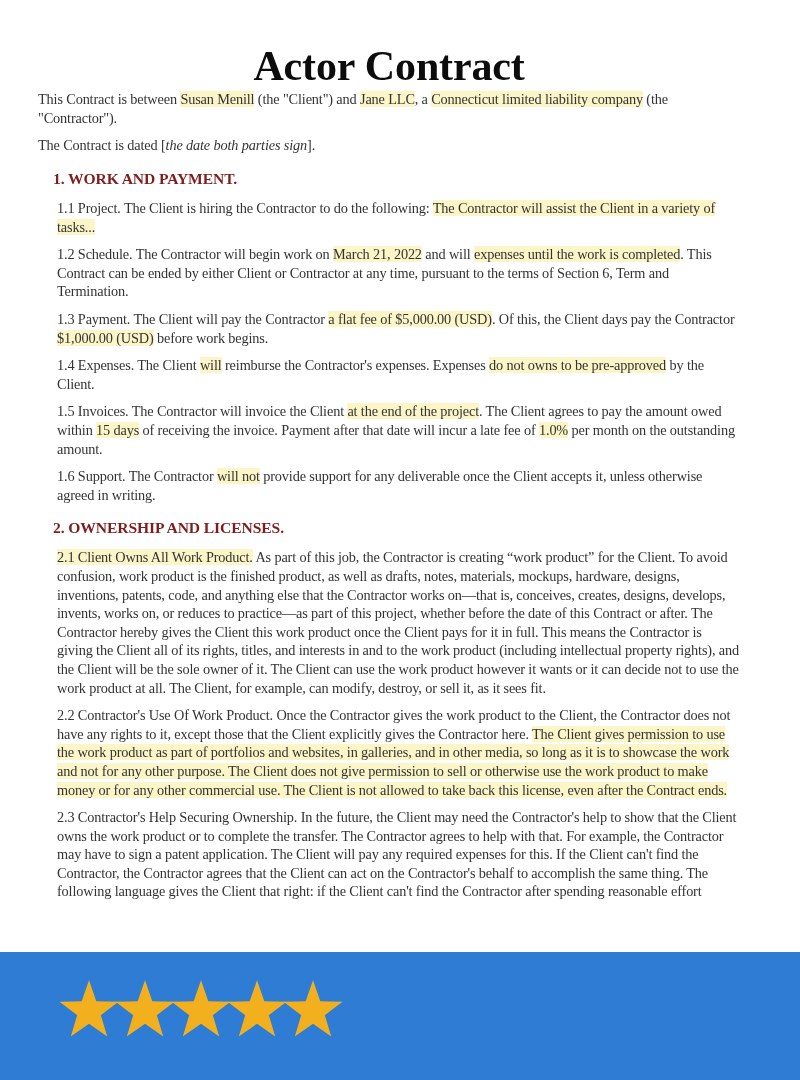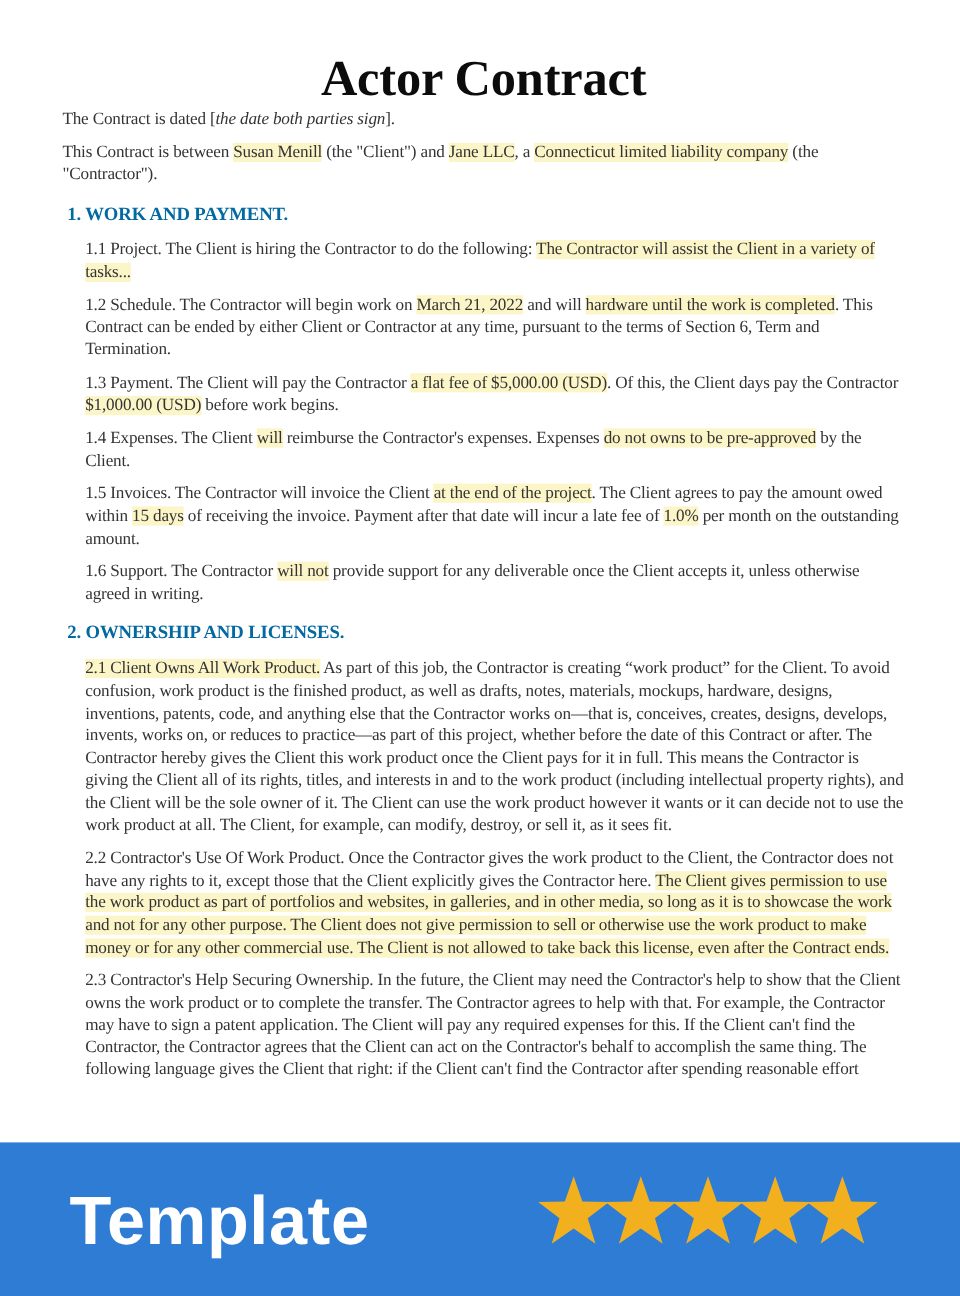--- a/index.html
+++ b/index.html
@@ -6,35 +6,35 @@
   html,body { background:#ffffff; }
   .page {
     position:relative;
     width:800px; height:1080px;
     background:#ffffff;
     overflow:hidden;
     font-family:"Liberation Serif","DejaVu Serif",serif;
     color:var(--text-color,#333333);
   }
   .doc {
-    position:absolute; top:0; left:52px; width:702px;
+    position:absolute; top:0; left:38px; width:702px;
     font-size:14.3px; line-height:18.6px; letter-spacing:-0.15px;
   }
   .title {
     margin-top:42px;
     font-size:42px; line-height:1.15;
     font-weight:bold; color:#0c0c0c;
     text-align:center;
   }
   .intro { margin-top:38px; }
   .para { margin:0 0 9px 0; }
   .sec-heading {
     font-size:15.6px; line-height:19px;
-    font-weight:bold; color:#0369a1;
-    margin:14px 0 11px 4px;
+    font-weight:bold; color:#7f1d1d;
+    margin:14px 0 11px 15px;
     letter-spacing:-0.1px;
   }
   .clause { margin:0 0 9px 19px; }
   .b { font-weight:normal; }
   .i { font-style:italic; }
   .hl { background:var(--highlight-yellow,#fcf5c8); }
   .banner {
     position:absolute; left:0; right:0; bottom:0;
     height:128px;
     background:var(--banner-blue,#2e7cd4);
@@ -54,40 +54,39 @@
   .star + .star { margin-left:-6px; }
 </style>
 </head>
 <body>
 
 <div class="page">
   <div class="doc">
 
     <h1 class="title">Actor Contract</h1>
 
+    <p class="para intro"><span>This Contract is between </span><span class="hl">Susan Menill</span><span> (the "Client") and </span><span class="hl">Jane LLC</span><span>, a </span><span class="hl">Connecticut limited liability company</span><span> (the "Contractor").</span></p>
     <p class="para"><span>The Contract is dated [</span><span class="i">the date both parties sign</span><span>].</span></p>
-    <p class="para intro"><span>This Contract is between </span><span class="hl">Susan Menill</span><span> (the "Client") and </span><span class="hl">Jane LLC</span><span>, a </span><span class="hl">Connecticut limited liability company</span><span> (the "Contractor").</span></p>
 
     <h2 class="sec-heading">1. WORK AND PAYMENT.</h2>
     <p class="para clause"><span class="b">1.1 Project.</span><span> The Client is hiring the Contractor to do the following: </span><span class="hl">The Contractor will assist the Client in a variety of tasks...</span></p>
-    <p class="para clause"><span class="b">1.2 Schedule.</span><span> The Contractor will begin work on </span><span class="hl">March 21, 2022</span><span> and will </span><span class="hl">hardware until the work is completed</span><span>. This Contract can be ended by either Client or Contractor at any time, pursuant to the terms of Section 6, Term and Termination.</span></p>
+    <p class="para clause"><span class="b">1.2 Schedule.</span><span> The Contractor will begin work on </span><span class="hl">March 21, 2022</span><span> and will </span><span class="hl">expenses until the work is completed</span><span>. This Contract can be ended by either Client or Contractor at any time, pursuant to the terms of Section 6, Term and Termination.</span></p>
     <p class="para clause"><span class="b">1.3 Payment.</span><span> The Client will pay the Contractor </span><span class="hl">a flat fee of $5,000.00 (USD)</span><span>. Of this, the Client days pay the Contractor </span><span class="hl">$1,000.00 (USD)</span><span> before work begins.</span></p>
     <p class="para clause"><span class="b">1.4 Expenses.</span><span> The Client </span><span class="hl">will</span><span> reimburse the Contractor's expenses. Expenses </span><span class="hl">do not owns to be pre-approved</span><span> by the Client.</span></p>
     <p class="para clause"><span class="b">1.5 Invoices.</span><span> The Contractor will invoice the Client </span><span class="hl">at the end of the project</span><span>. The Client agrees to pay the amount owed within </span><span class="hl">15 days</span><span> of receiving the invoice. Payment after that date will incur a late fee of </span><span class="hl">1.0%</span><span> per month on the outstanding amount.</span></p>
     <p class="para clause"><span class="b">1.6 Support.</span><span> The Contractor </span><span class="hl">will not</span><span> provide support for any deliverable once the Client accepts it, unless otherwise agreed in writing.</span></p>
 
     <h2 class="sec-heading">2. OWNERSHIP AND LICENSES.</h2>
     <p class="para clause"><span class="b hl">2.1 Client Owns All Work Product.</span><span> As part of this job, the Contractor is creating “work product” for the Client. To avoid confusion, work product is the finished product, as well as drafts, notes, materials, mockups, hardware, designs, inventions, patents, code, and anything else that the Contractor works on—that is, conceives, creates, designs, develops, invents, works on, or reduces to practice—as part of this project, whether before the date of this Contract or after. The Contractor hereby gives the Client this work product once the Client pays for it in full. This means the Contractor is giving the Client all of its rights, titles, and interests in and to the work product (including intellectual property rights), and the Client will be the sole owner of it. The Client can use the work product however it wants or it can decide not to use the work product at all. The Client, for example, can modify, destroy, or sell it, as it sees fit.</span></p>
     <p class="para clause"><span class="b">2.2 Contractor's Use Of Work Product.</span><span> Once the Contractor gives the work product to the Client, the Contractor does not have any rights to it, except those that the Client explicitly gives the Contractor here. </span><span class="hl">The Client gives permission to use the work product as part of portfolios and websites, in galleries, and in other media, so long as it is to showcase the work and not for any other purpose. The Client does not give permission to sell or otherwise use the work product to make money or for any other commercial use. The Client is not allowed to take back this license, even after the Contract ends.</span></p>
     <p class="para clause"><span class="b">2.3 Contractor's Help Securing Ownership.</span><span> In the future, the Client may need the Contractor's help to show that the Client owns the work product or to complete the transfer. The Contractor agrees to help with that. For example, the Contractor may have to sign a patent application. The Client will pay any required expenses for this. If the Client can't find the Contractor, the Contractor agrees that the Client can act on the Contractor's behalf to accomplish the same thing. The following language gives the Client that right: if the Client can't find the Contractor after spending reasonable effort</span></p>
 
   </div>
 
   <div class="banner">
-    <div class="banner-label">Template</div>
     <div class="stars">
         <svg viewBox="0 0 100 95" class="star">
           <polygon points="50,2 61.8,35.8 97.6,36.6 69,58.2 79.4,92.5 50,72 20.6,92.5 31,58.2 2.4,36.6 38.2,35.8"></polygon>
         </svg>
         <svg viewBox="0 0 100 95" class="star">
           <polygon points="50,2 61.8,35.8 97.6,36.6 69,58.2 79.4,92.5 50,72 20.6,92.5 31,58.2 2.4,36.6 38.2,35.8"></polygon>
         </svg>
         <svg viewBox="0 0 100 95" class="star">
           <polygon points="50,2 61.8,35.8 97.6,36.6 69,58.2 79.4,92.5 50,72 20.6,92.5 31,58.2 2.4,36.6 38.2,35.8"></polygon>
         </svg>

